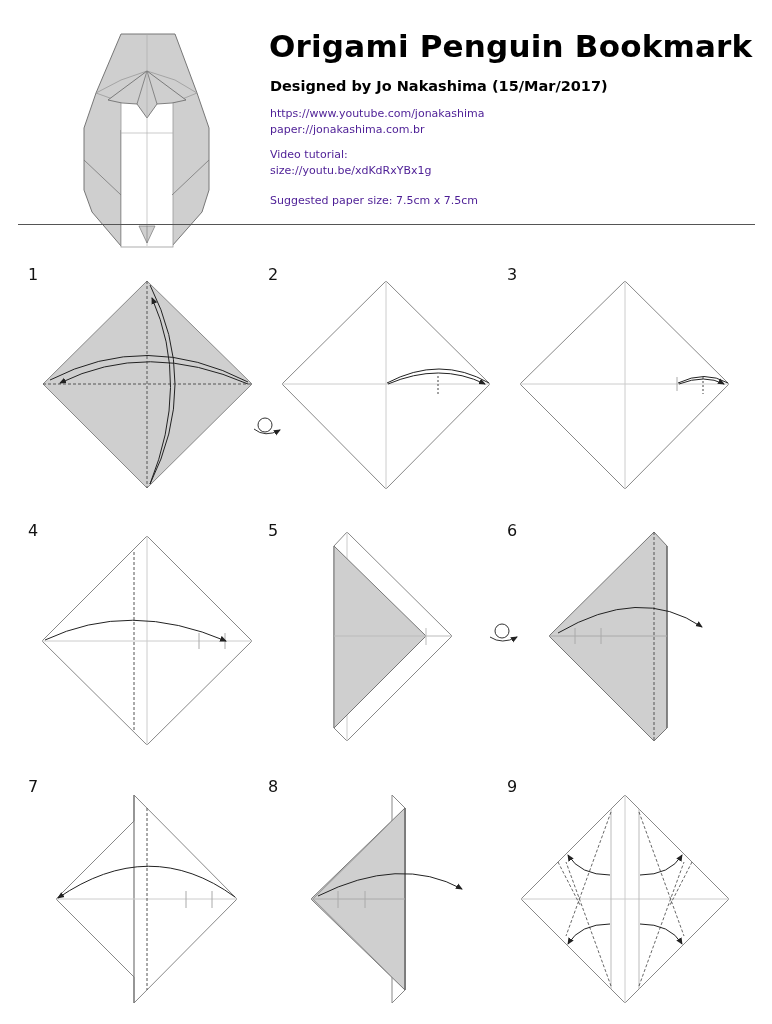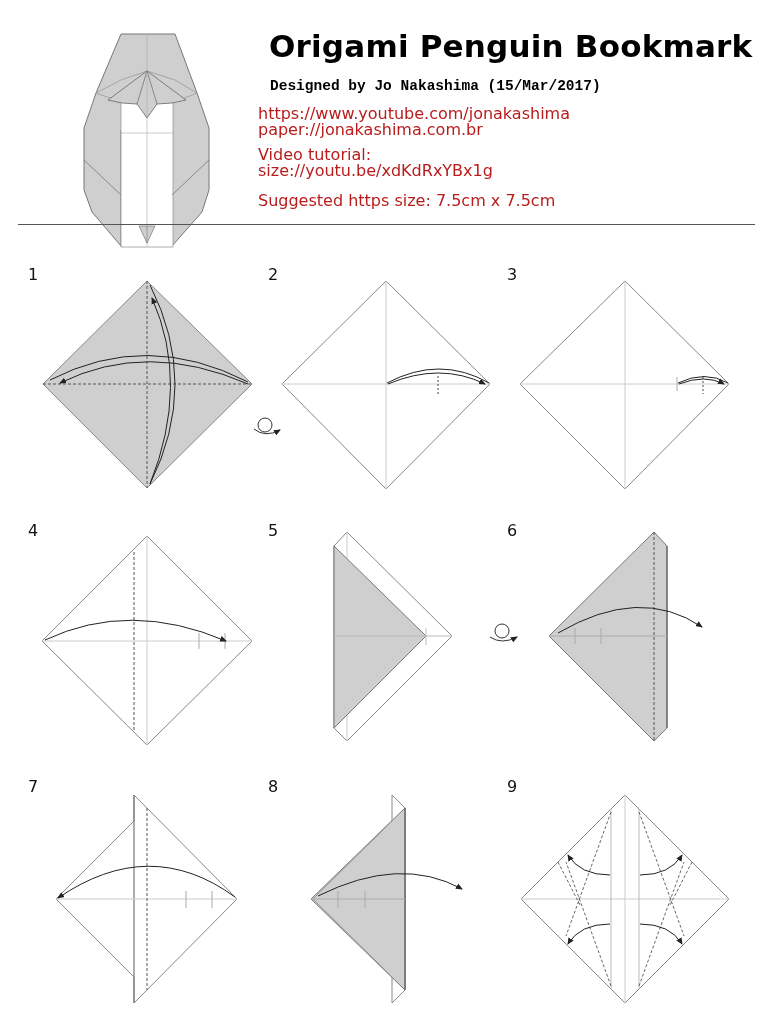--- a/index.html
+++ b/index.html
@@ -1,19 +1,19 @@
 <!DOCTYPE html>
 <html><head>
 <meta charset="utf-8">
 <style>
   html, body { margin:0; padding:0; background:#ffffff; }
   body { width:772px; height:1024px; position:relative; overflow:hidden; font-family:"DejaVu Sans", sans-serif; color:#000; }
   .title { position:absolute; left:269px; top:28px; font-size:31px; font-weight:bold; letter-spacing:0.2px; white-space:nowrap; }
-  .subtitle { position:absolute; left:270px; top:78px; font-size:14.5px; font-weight:bold; white-space:nowrap;font-family:Liberation Mono, monospace; }
-  .info { position:absolute; left:258px; font-size:16px; line-height:16px; white-space:nowrap; color:#b91c1c; }
+  .subtitle { position:absolute; left:270px; top:78px; font-size:14.5px; font-weight:bold; white-space:nowrap; }
+  .info { position:absolute; left:270px; font-size:11px; line-height:16px; white-space:nowrap; color:#4c1d95; }
   .info div { white-space:nowrap; }
   .divider { position:absolute; left:18px; top:224px; width:737px; height:0; border-top:1.5px solid #555; }
   .penguin { position:absolute; left:70px; top:30px; }
   .step-num { position:absolute; font-size:16px; color:#111; }
   .diagram { position:absolute; }
   svg { display:block; }
 </style>
 </head>
 <body>
 
@@ -47,21 +47,21 @@
 <div class="title">Origami Penguin Bookmark</div>
 <div class="subtitle">Designed by Jo Nakashima (15/Mar/2017)</div>
 <div class="info" style="top:106px;">
   <div>https://www.youtube.com/jonakashima</div>
   <div>paper://jonakashima.com.br</div>
 </div>
 <div class="info" style="top:147px;">
   <div>Video tutorial:</div>
   <div>size://youtu.be/xdKdRxYBx1g</div>
 </div>
-<div class="info" style="top:193px;">Suggested https size:  7.5cm x 7.5cm</div>
+<div class="info" style="top:193px;">Suggested paper size:  7.5cm x 7.5cm</div>
 
 <div class="divider"></div>
 
 <div class="step-num" style="left:28px;top:265px;">1</div>
 <div class="step-num" style="left:268px;top:265px;">2</div>
 <div class="step-num" style="left:507px;top:265px;">3</div>
 <div class="step-num" style="left:28px;top:521px;">4</div>
 <div class="step-num" style="left:268px;top:521px;">5</div>
 <div class="step-num" style="left:507px;top:521px;">6</div>
 <div class="step-num" style="left:28px;top:777px;">7</div>

